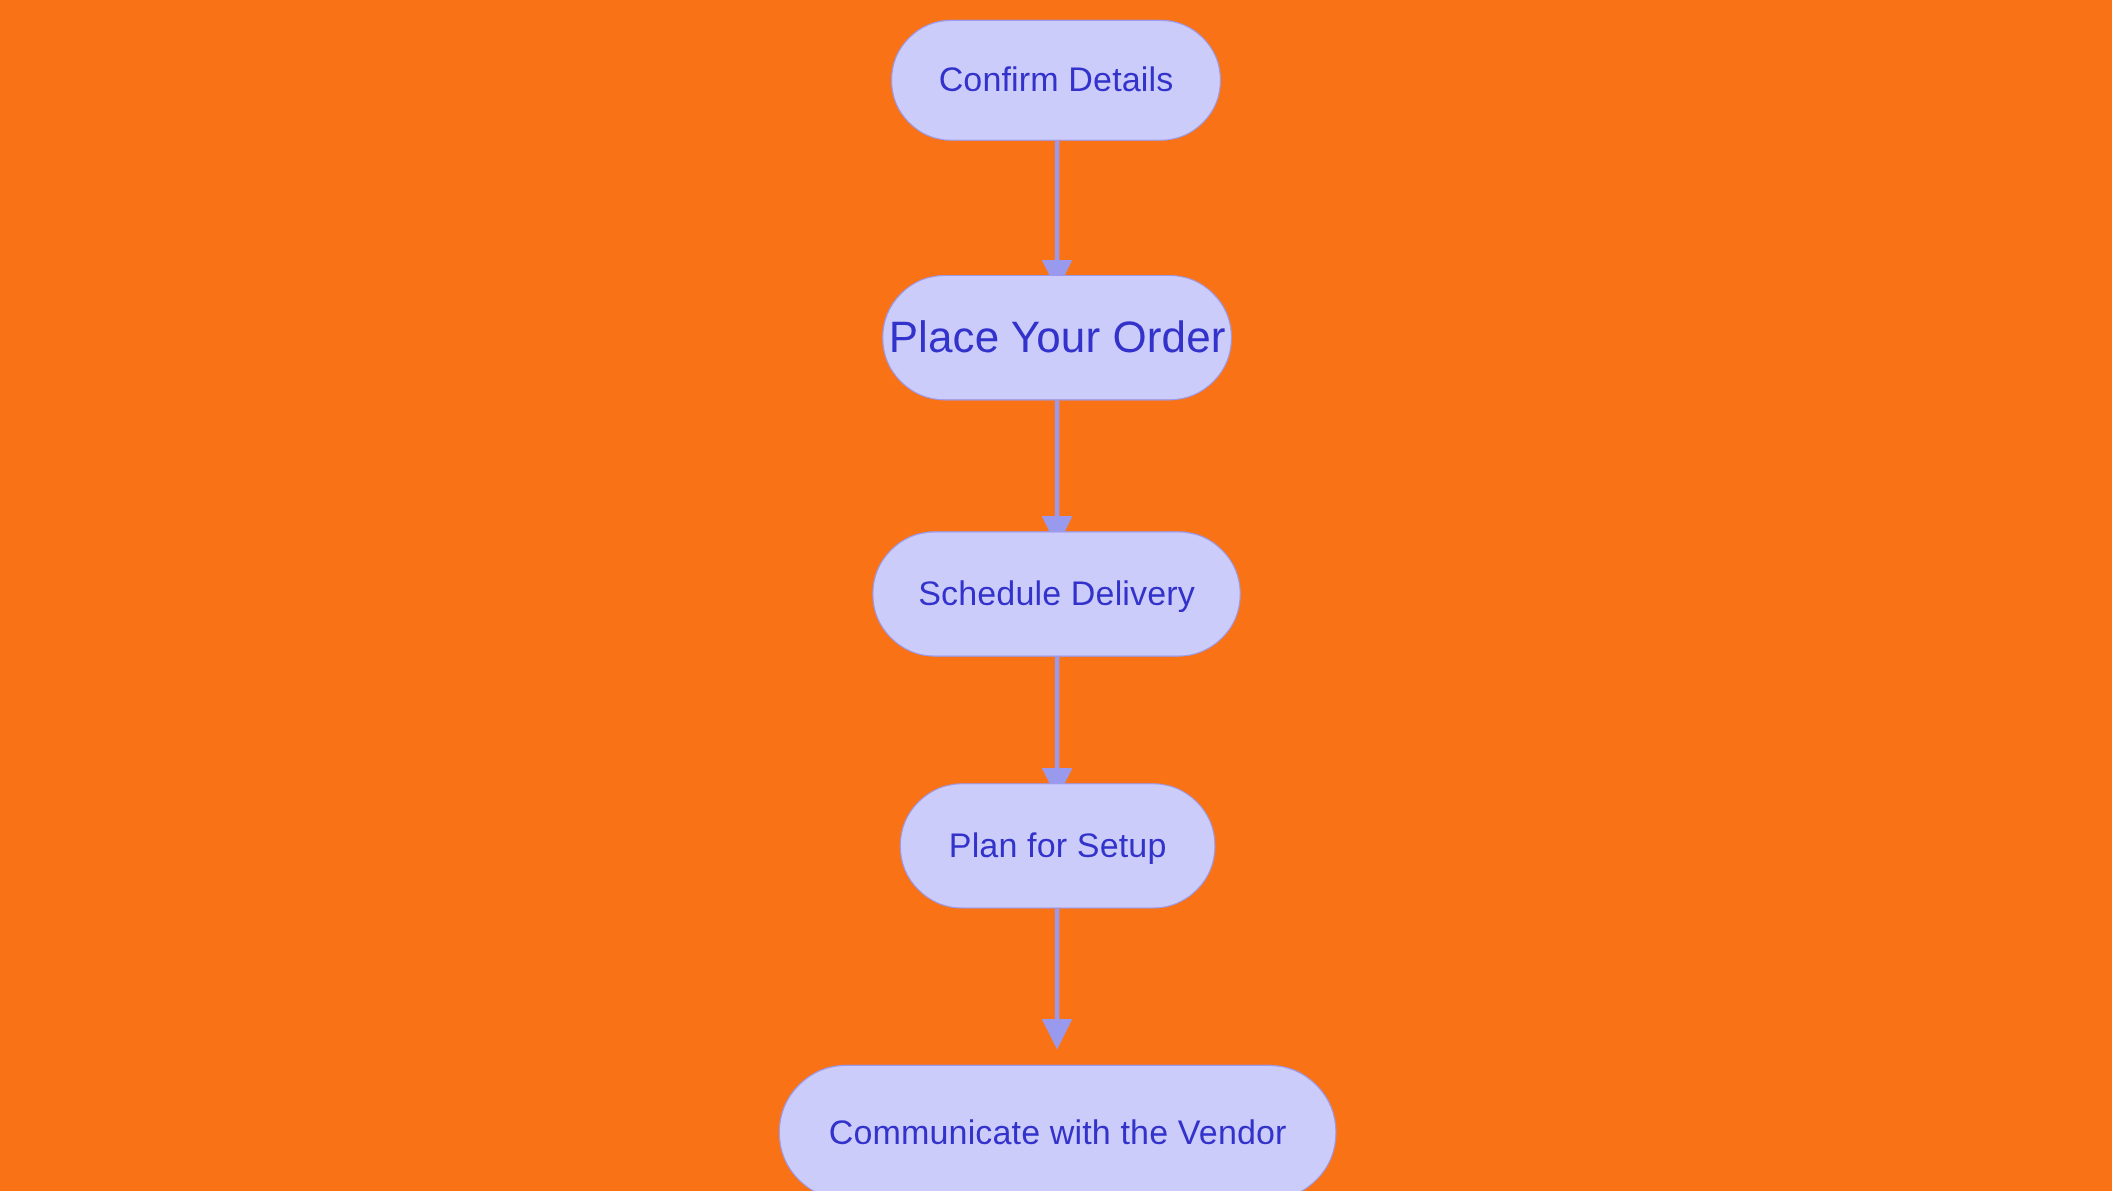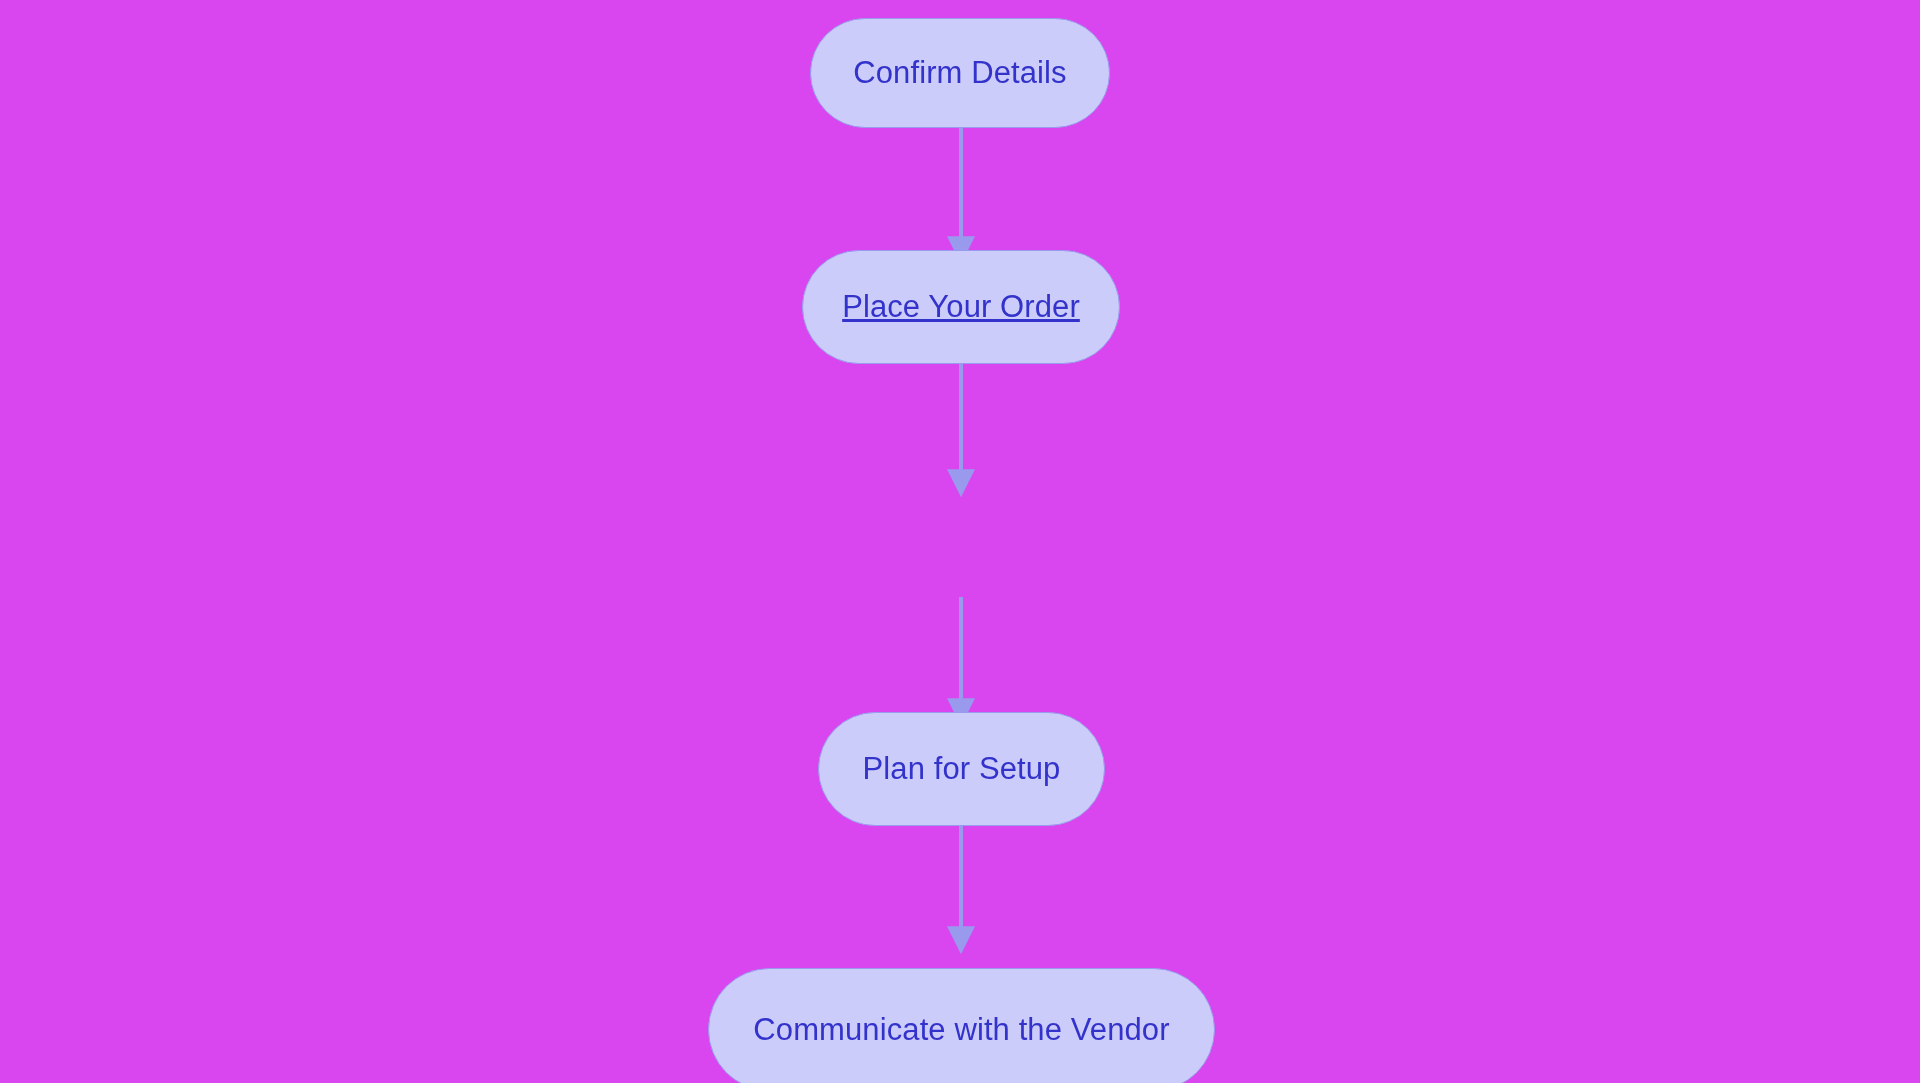--- a/index.html
+++ b/index.html
@@ -11,21 +11,21 @@
     width: 1920px;
     height: 1083px;
     font-family: "Liberation Sans", sans-serif;
     overflow: hidden;
   }
 
   #flowchart-canvas {
     position: relative;
     width: 1920px;
     height: 1083px;
-    background: #d946ef;
+    background: #f97316;
   }
 
   
   .node {
     position: absolute;
     box-sizing: border-box;
     display: flex;
     align-items: center;
     justify-content: center;
     background: #ccccfa;
@@ -44,21 +44,21 @@
   #node-confirm-details {
     left: 810px;  top: 18px;
     width: 300px; height: 110px;
   }
   #node-confirm-details .node-label { font-size: 31px; }
 
   #node-place-your-order {
     left: 802px;  top: 250px;
     width: 318px; height: 114px;
   }
-  #node-place-your-order .node-label { font-size: 31px; text-decoration: underline; }
+  #node-place-your-order .node-label { font-size: 40px; }
 
   #node-schedule-delivery {
     left: 793px;  top: 483px;
     width: 335px; height: 114px;
   }
   #node-schedule-delivery .node-label { font-size: 31px; }
 
   #node-plan-for-setup {
     left: 818px;  top: 712px;
     width: 287px; height: 114px; justify-content: center;
@@ -103,20 +103,23 @@
   </svg>
 
   <div class="node" id="node-confirm-details">
     <span class="node-label">Confirm Details</span>
   </div>
 
   <div class="node" id="node-place-your-order">
     <span class="node-label">Place Your Order</span>
   </div>
 
+  <div class="node" id="node-schedule-delivery">
+    <span class="node-label">Schedule Delivery</span>
+  </div>
 
   <div class="node" id="node-plan-for-setup">
     <span class="node-label">Plan for Setup</span>
   </div>
 
   <div class="node" id="node-communicate-with-the-vendor">
     <span class="node-label">Communicate with the Vendor</span>
   </div>
 
 </div>

